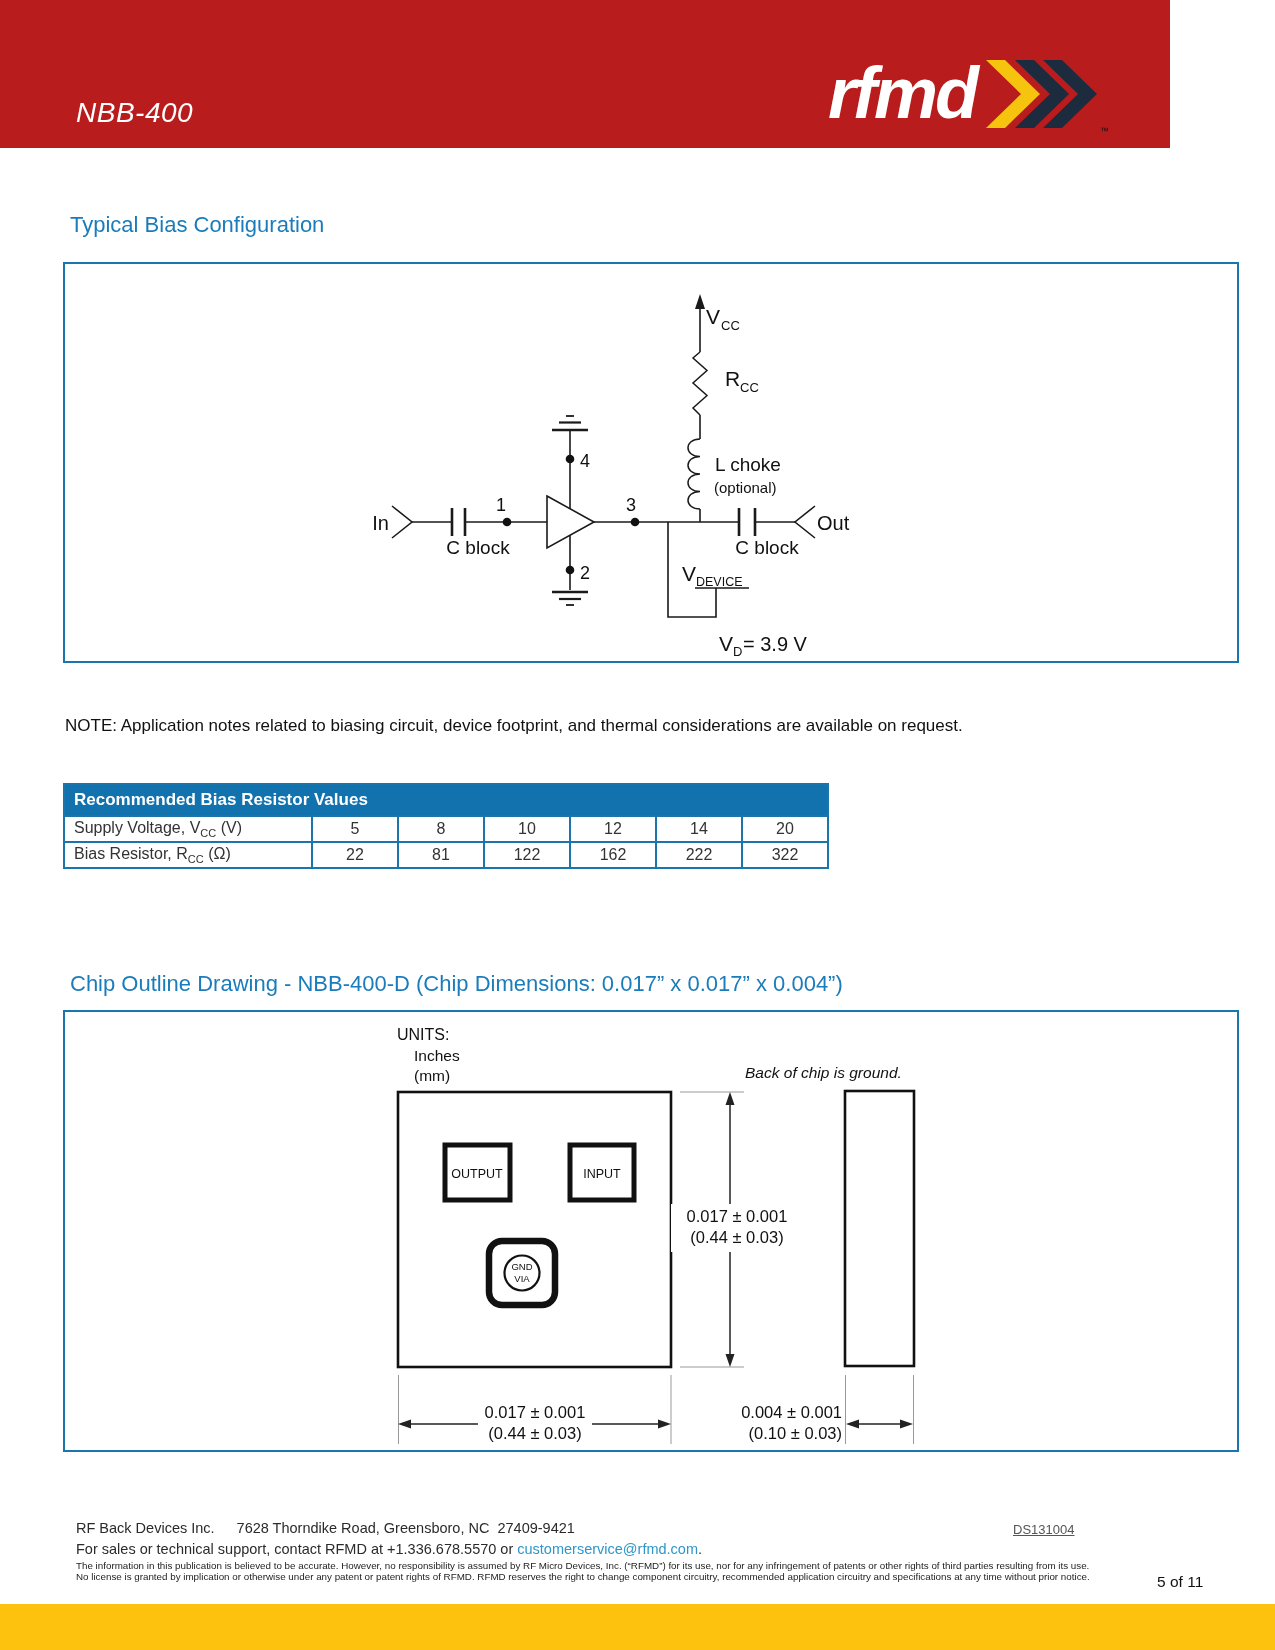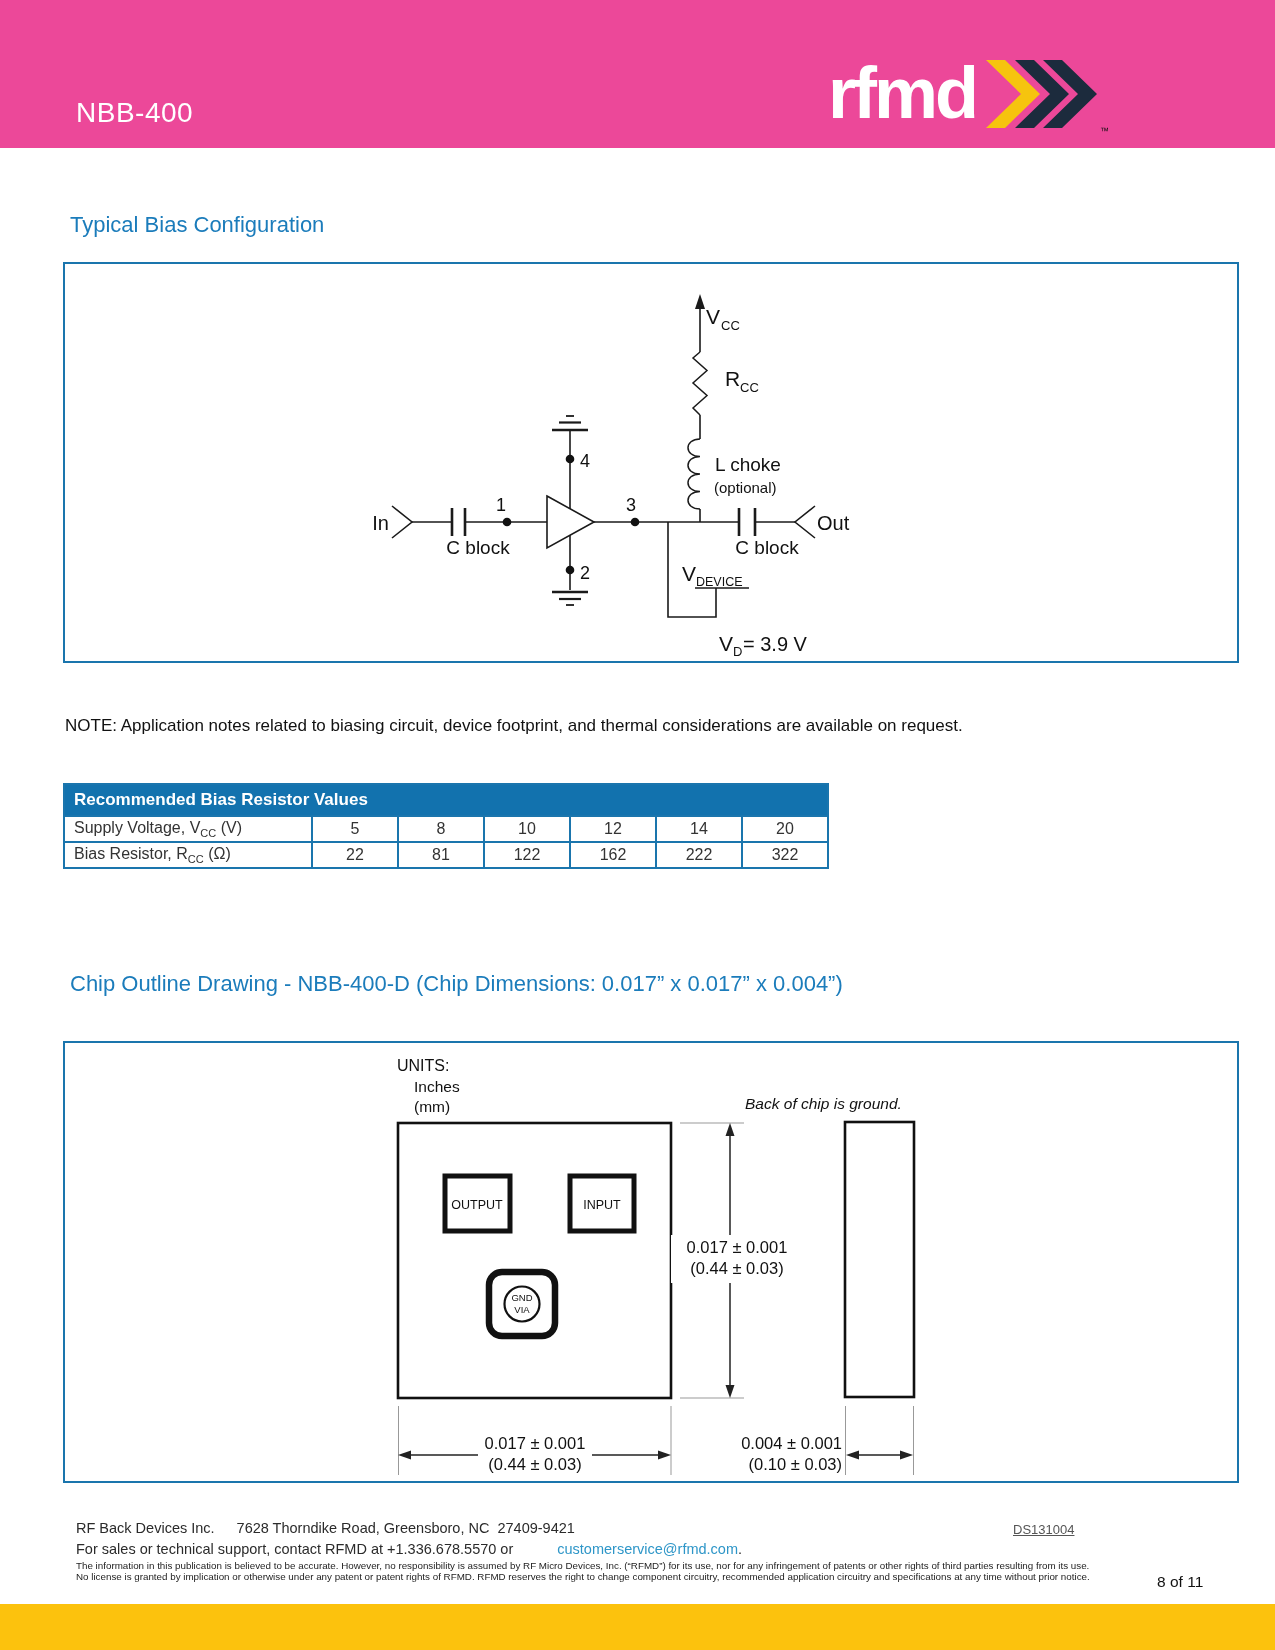--- a/index.html
+++ b/index.html
@@ -1,44 +1,44 @@
 <!DOCTYPE html>
 <html><head>
 <meta charset="utf-8">
 <style>
   html,body{margin:0;padding:0;background:#fff;}
   .page{position:relative;width:1275px;height:1650px;background:#ffffff;
         font-family:"Liberation Sans",sans-serif;overflow:hidden;}
   
-  .topbar{position:absolute;left:0;top:0;width:1275px;height:148px;background:#ec4899;}
+  .topbar{position:absolute;left:0;top:0;width:1170px;height:148px;background:#b91c1c;font-style:italic;}
   .product-title{position:absolute;left:76px;top:97px;font-size:28px;color:#ffffff;letter-spacing:0.5px;}
   .logo{position:absolute;left:828px;top:56px;display:flex;align-items:flex-start;}
   .logo-text{font-size:72px;line-height:74px;font-weight:bold;color:#ffffff;letter-spacing:-3px;}
   .logo-chevrons{margin-left:8px;margin-top:4px;}
   
   .sec-heading{position:absolute;font-size:22px;color:#1B7CBB;}
   
   .frame{position:absolute;border:2px solid #1A75AD;background:#ffffff;box-sizing:border-box;}
   #bias-box{left:63px;top:262px;width:1176px;height:401px;}
-  #chip-box{left:63px;top:1010px;width:1176px;height:442px;margin-top:31px;}
+  #chip-box{left:63px;top:1010px;width:1176px;height:442px;}
   .note-line{position:absolute;left:65px;top:716px;font-size:17px;color:#111;}
   
   .bias-table{position:absolute;left:63px;top:783px;width:764px;border-collapse:collapse;table-layout:fixed;padding-left:46px;}
   .bias-table th{background:#1272AE;color:#fff;font-size:17px;font-weight:bold;text-align:left;
                  padding:4px 0 4px 9px;height:22px;border:2px solid #1A75AD;}
   .bias-table td{border:2px solid #1A75AD;font-size:16px;color:#333;height:24px;text-align:center;padding:0;margin-top:12px;}
   .bias-table td.rowlabel{text-align:left;padding-left:9px;}
   sub.cc{font-size:11px;}
   
   .footer-line{position:absolute;font-size:14.5px;color:#2b2b2b;}
   .addr{white-space:pre;}
   .doc-number{position:absolute;left:1013px;top:1522px;font-size:13px;color:#555;text-decoration:underline;}
   .legal{position:absolute;left:76px;top:1561px;width:1025px;font-size:9.8px;line-height:10.8px;color:#1d1d1d;}
   .page-number{position:absolute;left:1157px;top:1573px;font-size:15.5px;color:#111;}
-  .email-link{color:#2E96C8;text-decoration:none;cursor:pointer;margin-left:40px;}
+  .email-link{color:#2E96C8;text-decoration:none;cursor:pointer;}
   .bottombar{position:absolute;left:0;top:1604px;width:1275px;height:46px;background:#FCC20D;}
   svg text{font-family:"Liberation Sans",sans-serif;fill:#111;}
 </style>
 </head>
 <body>
 
 <div class="page">
 
   <div class="topbar">
     <div class="product-title">NBB-400</div>
@@ -223,16 +223,16 @@
   </div>
 
   <div class="footer-line" style="left:76px;top:1520px;">
     <span>RF Back Devices Inc.</span><span style="display:inline-block;width:22px;"></span><span class="addr">7628 Thorndike Road, Greensboro, NC  27409-9421</span>
   </div>
   <div class="doc-number">DS131004</div>
   <div class="footer-line" style="left:76px;top:1541px;">
     <span>For sales or technical support, contact RFMD at +1.336.678.5570 or </span><a class="email-link">customerservice@rfmd.com</a><span>.</span>
   </div>
   <div class="legal">The information in this publication is believed to be accurate. However, no responsibility is assumed by RF Micro Devices, Inc. (“RFMD”) for its use, nor for any infringement of patents or other rights of third parties resulting from its use. No license is granted by implication or otherwise under any patent or patent rights of RFMD. RFMD reserves the right to change component circuitry, recommended application circuitry and specifications at any time without prior notice.</div>
-  <div class="page-number">8 of 11</div>
+  <div class="page-number">5 of 11</div>
   <div class="bottombar"></div>
 
 </div>
 
 </body></html>

